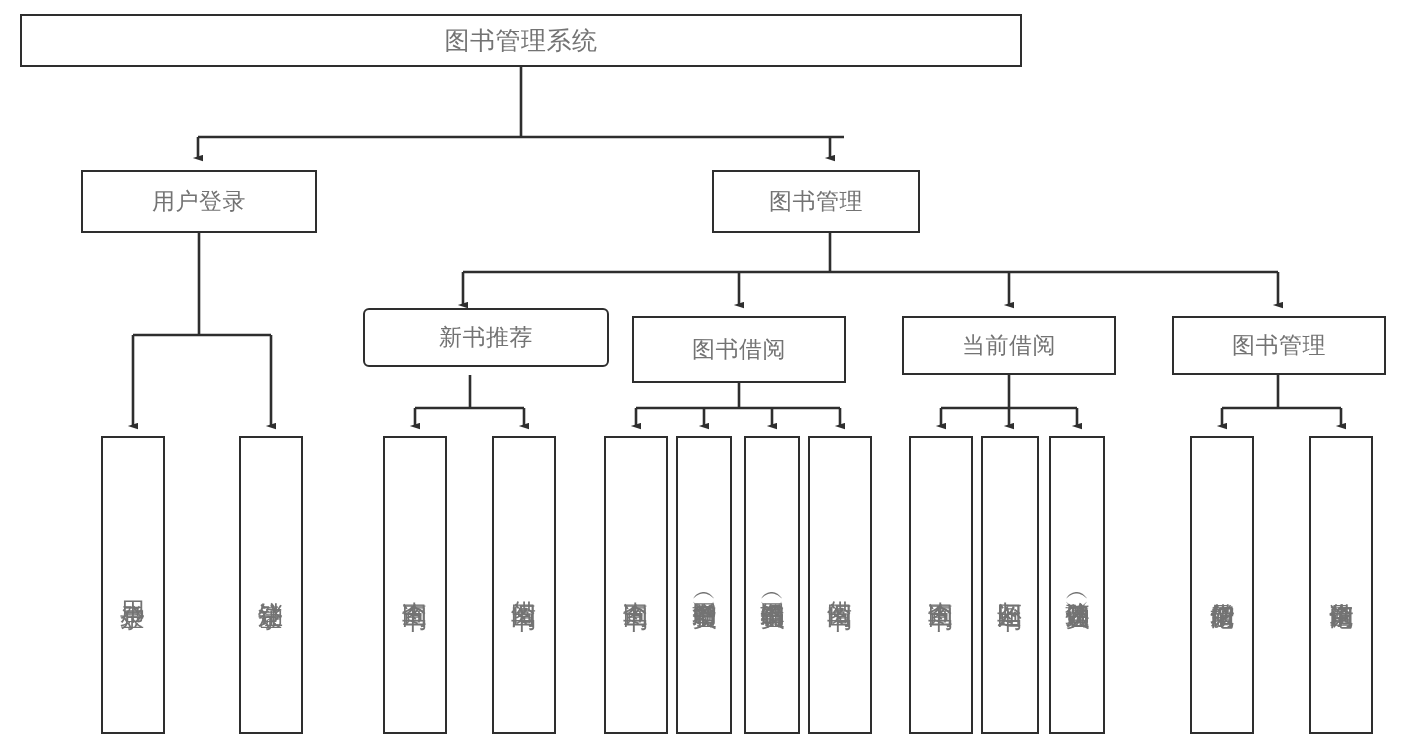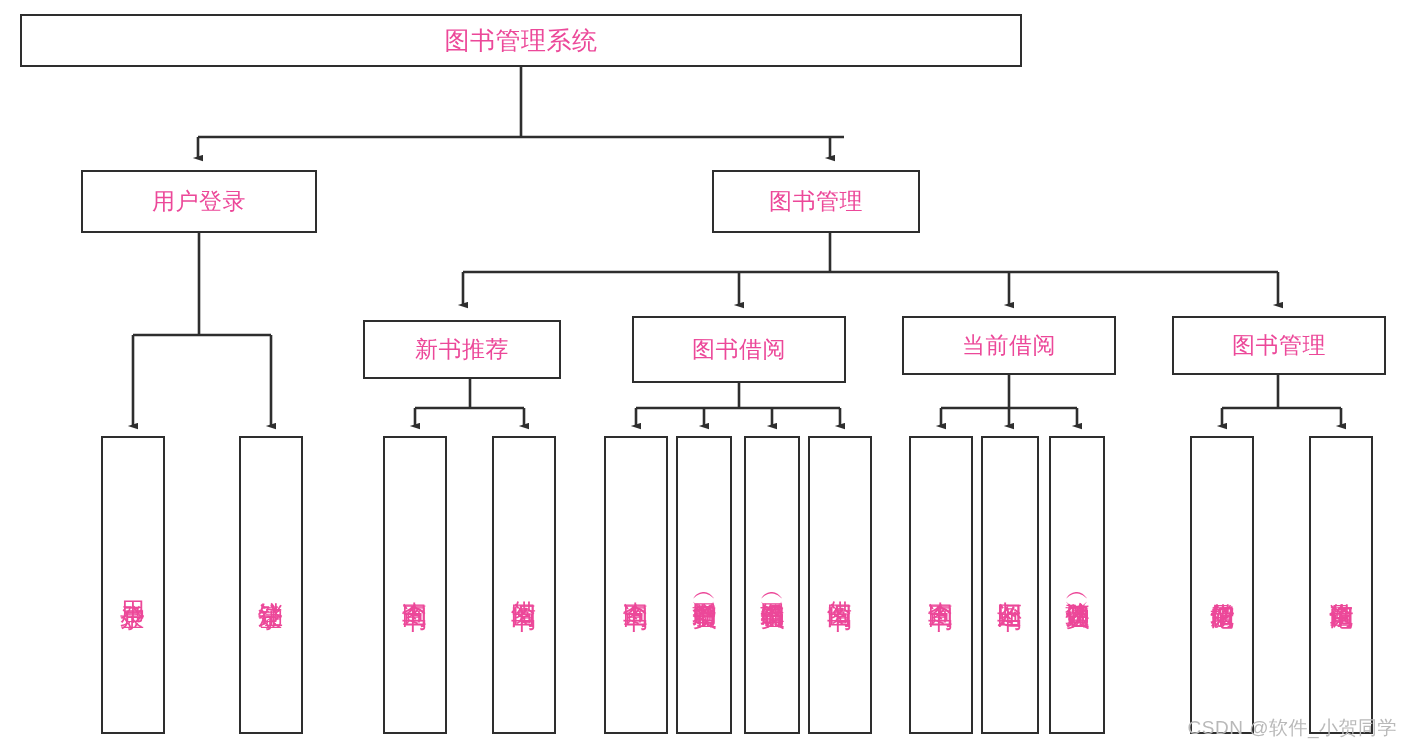--- a/index.html
+++ b/index.html
@@ -26,21 +26,21 @@
     pointer-events: none;
   }
   .node {
     position: absolute;
     box-sizing: border-box;
     border: 2.5px solid #2e2e2e;
     background: #ffffff;
     display: flex;
     align-items: center;
     justify-content: center;
-    color: #ec4899;
+    color: #737373;
   }
   .node .label {
     display: block;
     text-align: center;
     line-height: 1.18;
     letter-spacing: 0.5px;
   }
   .n-root .label { font-size: 25px; }
   .n-l2   .label { font-size: 23px; }
   .n-l3   .label { font-size: 23px; }
@@ -131,21 +131,21 @@
     <span class="label">图书管理系统</span>
   </div>
 
   <div class="node n-l2" style="left:81px; top:170px; width:236px; height:63px;">
     <span class="label">用户登录</span>
   </div>
   <div class="node n-l2" style="left:712px; top:170px; width:208px; height:63px;">
     <span class="label">图书管理</span>
   </div>
 
-  <div class="node n-l3" style="left:363px; top:320px; width:198px; height:59px;">
+  <div class="node n-l3" style="left:363px; top:308px; width:246px; height:59px;border-radius:6px;">
     <span class="label">新书推荐</span>
   </div>
   <div class="node n-l3" style="left:632px; top:316px; width:214px; height:67px;">
     <span class="label">图书借阅</span>
   </div>
   <div class="node n-l3" style="left:902px; top:316px; width:214px; height:59px;justify-content:center;">
     <span class="label">当前借阅</span>
   </div>
   <div class="node n-l3" style="left:1172px; top:316px; width:214px; height:59px;">
     <span class="label">图书管理</span>
@@ -188,15 +188,14 @@
     <span class="label">确认归还（管理员）</span>
   </div>
 
   <div class="node vert tight" style="left:1190px; top:436px; width:64px; height:298px;">
     <span class="label">新增借阅记录</span>
   </div>
   <div class="node vert tight" style="left:1309px; top:436px; width:64px; height:298px;">
     <span class="label">查询借阅记录</span>
   </div>
 
-  <div class="watermark">CSDN @软件_小贺同学</div>
 
 </div>
 
 </body></html>

